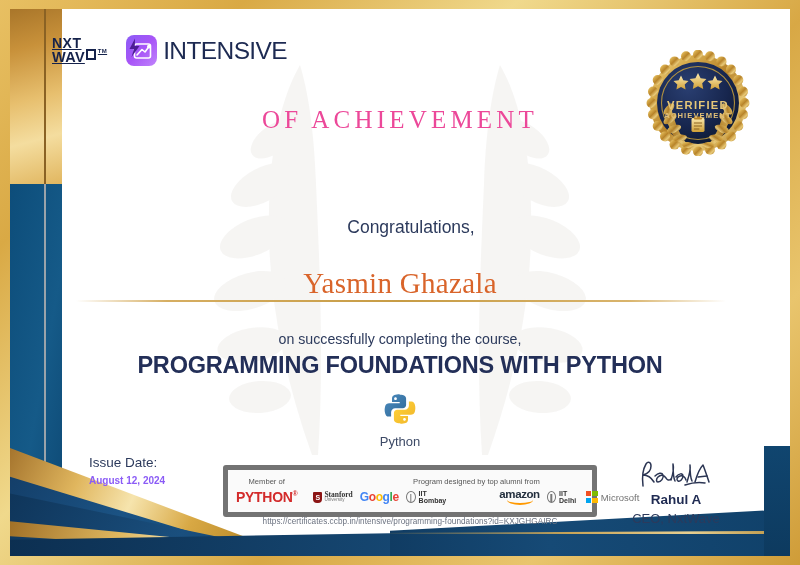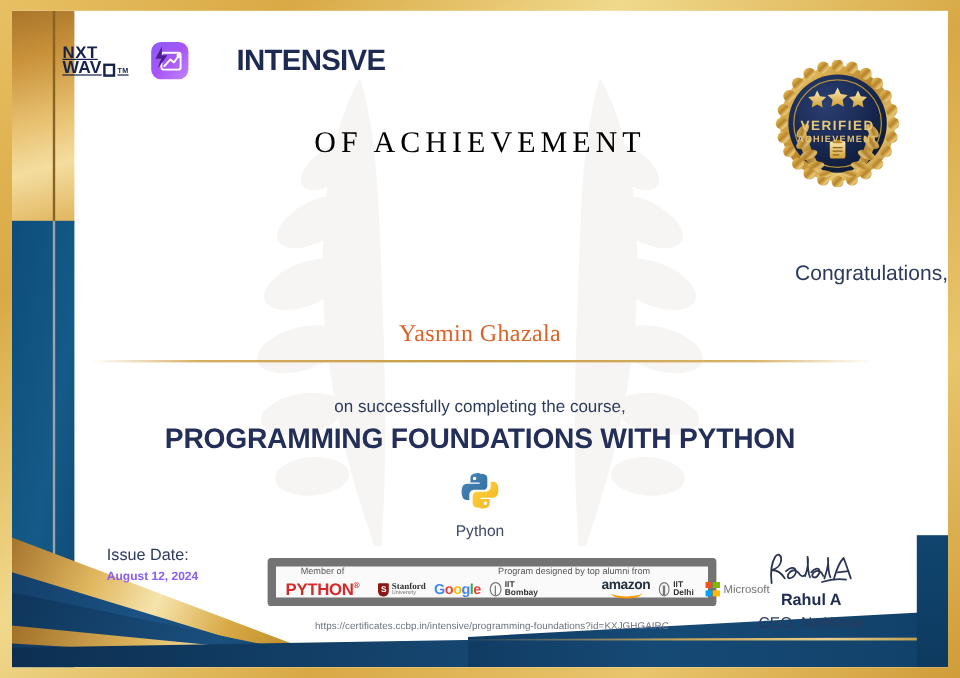--- a/index.html
+++ b/index.html
@@ -115,68 +115,67 @@
     display: flex; flex-direction: column;
     line-height: 1.0;
     color: #15224b;
     text-decoration: underline;
   }
   .nw-top {
     font-size: 14px; font-weight: bold; letter-spacing: .5px;
   }
   .nw-bottom {
     font-size: 14.5px; font-weight: bold; letter-spacing: .3px;
-    display: flex; align-items: flex-end;
+    display: flex; 
   }
   .nw-e {
     display: inline-block;
     border: 2.2px solid #15224b;
     width: 10px; height: 10.5px;
     margin-left: 1px;
     position: relative; top: -1px;
   }
   .nw-tm { font-size: 6px; margin-left: 2px; position: relative; top: -2px; }
 
   .intensive-logo { display: flex; align-items: center; gap: 6px; }
   .int-mark {
     width: 31px; height: 31px; border-radius: 8px;
     background: linear-gradient(135deg,#8b5cf6 0%,#a855f7 50%,#c084fc 100%);
     position: relative; overflow: hidden;
   }
   .int-text {
-    font-size: 24.5px; font-weight: bold; letter-spacing: -.6px;
+    font-size: 24.5px; font-weight: normal; letter-spacing: -.6px;
     color: #1d2a52;
-    margin-left: 34px;
   }
 
   
   .badge { position: absolute; right: 39px; top: 41px; width: 106px; height: 106px; }
 
   
   .title-block { position: absolute; left: 0; right: 0; top: 86px; text-align: center; }
   .title-main {
     font-family: "Liberation Serif", serif;
     font-size: 53px; letter-spacing: 3.2px;
     color: #20305e; line-height: 1;
   }
   .title-sub {
     font-family: "Liberation Serif", serif;
     font-size: 25px; letter-spacing: 4.2px;
-    color: #000000; margin-top: 11px;
+    color: #ec4899; margin-top: 11px;
   }
 
   .congrats {
     position: absolute; left: 0; right: 0; top: 208px;
-    text-align: right; font-size: 17.5px; color: #2c3a5c; padding-left: 22px;
+    text-align: center; font-size: 17.5px; color: #2c3a5c; padding-left: 22px;
   }
   .recipient {
     position: absolute; left: 0; right: 0; top: 258px;
     text-align: center;
     font-family: "Liberation Serif", serif;
-    font-size: 20px; color: #d9642a; letter-spacing: .3px;
+    font-size: 29px; color: #d9642a; letter-spacing: .3px;
   }
   .name-rule {
     position: absolute; left: 66px; width: 650px; top: 291px; height: 2px;
     background: linear-gradient(90deg,rgba(200,160,80,0) 0%,#d6ae62 14%,#c79c45 50%,#d9b46c 85%,rgba(200,160,80,0) 100%);
   }
 
   .course-lead {
     position: absolute; left: 0; right: 0; top: 322px;
     text-align: center; font-size: 14.2px; color: #2c3a5c;
   }
@@ -193,23 +192,23 @@
   .skill-label { font-size: 13px; color: #3d4a66; margin-top: 4px; }
 
   
   .issue-date { position: absolute; left: 79px; top: 446px; }
   .issue-label { font-size: 13.5px; color: #2c3a5c; }
   .issue-value { font-size: 10px; font-weight: bold; color: #8b5cf6; margin-top: 5px; }
 
   
   .partners {
     position: absolute; left: 213px; top: 456px;
-    width: 374px; height: 40px;
+    width: 374px; height: 52px;
     background: #fafafa;
-    border: 7px solid #737373;
+    border: 5px solid #737373;
     border-radius: 3px;
     display: flex; align-items: stretch;
   }
   .partner-group { display: flex; flex-direction: column; align-items: center; justify-content: center; padding: 0 8px; }
   .partner-group.member { width: 104px; }
   .partner-group.alumni { flex: 1; }
   .pg-title { font-size: 7.6px; color: #555; margin-bottom: 3px; }
   .pg-logos { display: flex; align-items: center; gap: 7px; }
   .vdiv { width: 1px; background: #e0e0e0; margin: 8px 0; }
 

